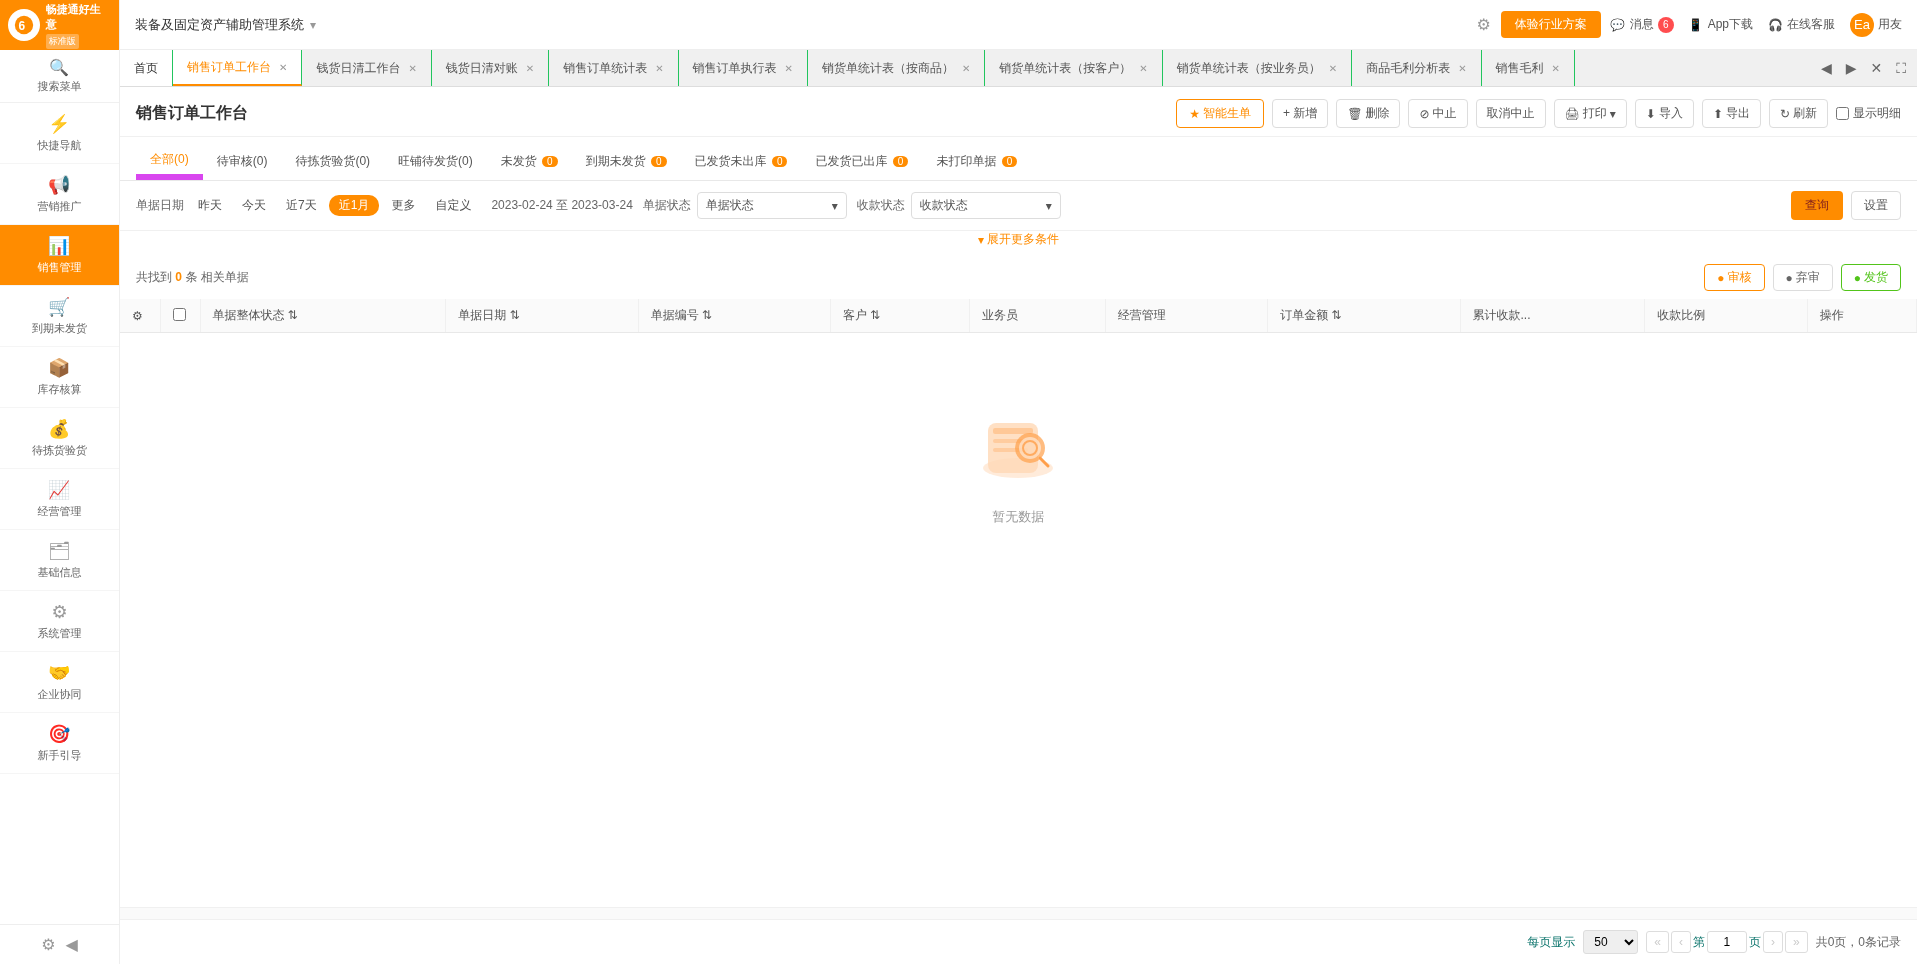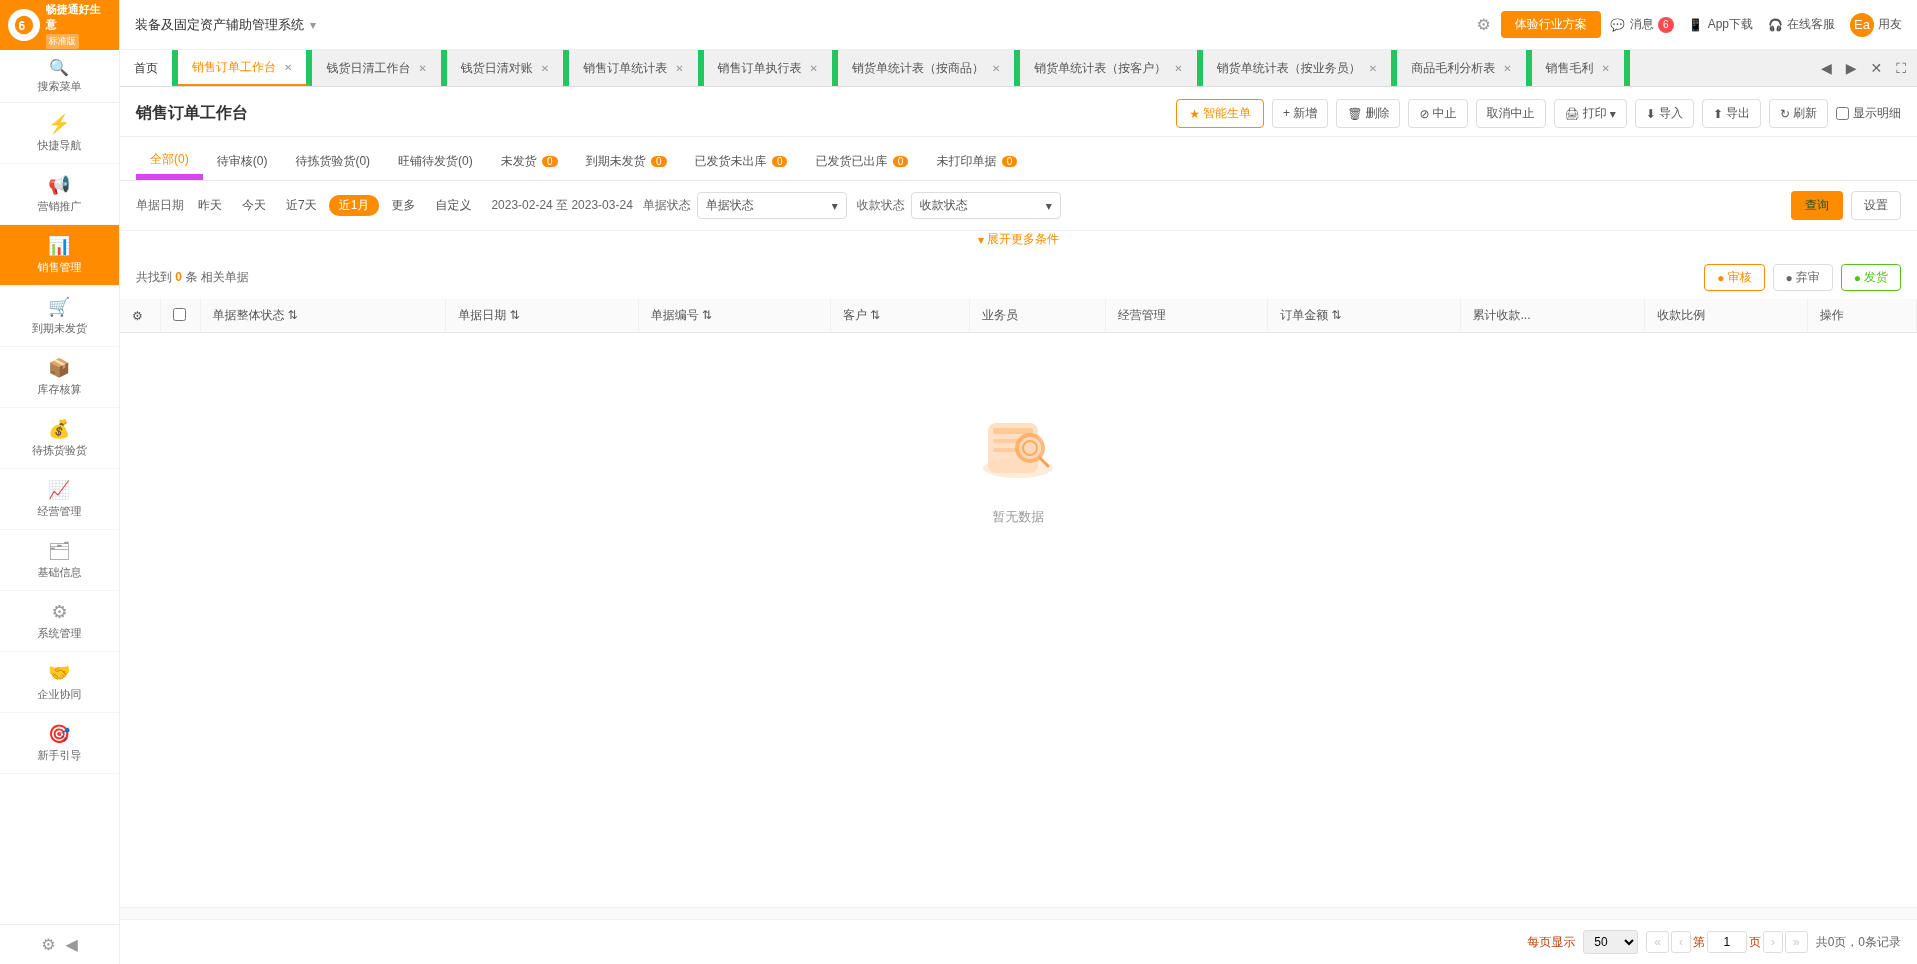--- a/index.html
+++ b/index.html
@@ -33,37 +33,37 @@
     .topbar-title-arrow { color: #999; font-size: 12px; }
     .topbar-gear { font-size: 16px; color: #999; cursor: pointer; }
     .topbar-btn-industry { background: #ff8c00; color: #fff; border: none; border-radius: 4px; padding: 5px 14px; font-size: 12px; cursor: pointer; }
     .topbar-right { display: flex; align-items: center; gap: 15px; margin-left: auto; }
     .topbar-right-item { display: flex; align-items: center; gap: 4px; font-size: 12px; color: #555; cursor: pointer; }
     .topbar-badge { background: #ff4d4f; color: #fff; border-radius: 50%; width: 16px; height: 16px; font-size: 10px; display: flex; align-items: center; justify-content: center; }
     .topbar-avatar { width: 24px; height: 24px; background: #ff8c00; border-radius: 50%; display: flex; align-items: center; justify-content: center; color: #fff; font-size: 11px; }
 
     
     .tabbar { background: #f0f0f0; display: flex; align-items: center; border-bottom: 1px solid #ddd; overflow: hidden; }
-    .tab-item { display: flex; align-items: center; padding: 8px 14px; font-size: 12px; color: #555; cursor: pointer; border-right: 6px solid #22c55e; white-space: nowrap; background: #f0f0f0; gap: 5px; height: 36px; flex-shrink: 0; }
+    .tab-item { display: flex; align-items: center; padding: 8px 14px; font-size: 12px; color: #555; cursor: pointer; border-right: 1px solid #22c55e; white-space: nowrap; background: #f0f0f0; gap: 5px; height: 36px; flex-shrink: 0; }
     .tab-item.active { background: #fff; color: #ff8c00; border-bottom: 2px solid #ff8c00; }
     .tab-item.home { background: #fff; color: #333; }
     .tab-close { font-size: 10px; color: #999; margin-left: 3px; }
     .tab-nav-btns { display: flex; align-items: center; margin-left: auto; padding: 0 5px; gap: 2px; flex-shrink: 0; }
     .tab-nav-btn { padding: 4px 6px; cursor: pointer; font-size: 14px; color: #666; }
 
     
     .content { flex: 1; background: #fff; overflow-y: auto; display: flex; flex-direction: column; }
 
     
     .page-header { display: flex; align-items: center; justify-content: space-between; padding: 12px 16px 8px; border-bottom: 1px solid #f0f0f0; }
     .page-title { font-size: 16px; font-weight: bold; color: #333; }
     .page-actions { display: flex; align-items: center; gap: 8px; }
     .btn-smart { background: #fff; border: 1px solid #ff8c00; color: #ff8c00; border-radius: 4px; padding: 5px 12px; font-size: 12px; cursor: pointer; display: flex; align-items: center; gap: 3px; }
     .btn-action { background: #fff; border: 1px solid #ddd; color: #555; border-radius: 4px; padding: 5px 10px; font-size: 12px; cursor: pointer; display: flex; align-items: center; gap: 3px; }
-    .btn-query { background: #ff8c00; color: #14532d; border: none; border-radius: 4px; padding: 5px 14px; font-size: 12px; cursor: pointer; }
+    .btn-query { background: #ff8c00; color: #7f1d1d; border: none; border-radius: 4px; padding: 5px 14px; font-size: 12px; cursor: pointer; }
     .btn-settings { background: #fff; border: 1px solid #ddd; color: #555; border-radius: 4px; padding: 5px 12px; font-size: 12px; cursor: pointer; }
 
     
     .subtabs { display: flex; align-items: center; padding: 8px 16px 0; gap: 0; border-bottom: 1px solid #e8e8e8; }
     .subtab { padding: 6px 14px; font-size: 12px; color: #555; cursor: pointer; border-bottom: 2px solid transparent; white-space: nowrap; }
     .subtab.active { color: #ff8c00; border-bottom: 6px solid #d946ef; }
     .subtab-badge-orange { background: #ff8c00; color: #fff; border-radius: 8px; padding: 0 5px; font-size: 10px; margin-left: 2px; }
 
     
     .filter-area { padding: 10px 16px; display: flex; flex-wrap: wrap; gap: 10px; align-items: center; border-bottom: 1px solid #f0f0f0; }
@@ -95,21 +95,21 @@
     .col-check { width: 40px; text-align: center; }
     .col-settings { width: 40px; text-align: center; }
 
     
     .empty-state { display: flex; flex-direction: column; align-items: center; justify-content: center; padding: 60px 0; flex: 1; }
     .empty-img { width: 100px; height: 100px; position: relative; }
     .empty-text { color: #999; font-size: 13px; margin-top: 15px; }
 
     
     .pagination { display: flex; align-items: center; justify-content: flex-end; padding: 10px 16px; border-top: 1px solid #f0f0f0; gap: 8px; margin-top: auto; }
-    .pagination-label { font-size: 12px; color: #c2410c; }
+    .pagination-label { font-size: 12px; color: #0f766e; }
     .pagination-select { border: 1px solid #ddd; border-radius: 3px; padding: 3px 6px; font-size: 12px; }
     .pagination-nav { display: flex; align-items: center; gap: 2px; }
     .pagination-btn { padding: 3px 7px; border: 1px solid #ddd; border-radius: 3px; cursor: pointer; font-size: 12px; color: #555; background: #fff; }
     .pagination-btn.disabled { color: #ccc; cursor: not-allowed; }
     .pagination-input { width: 40px; border: 1px solid #ddd; border-radius: 3px; padding: 3px 6px; text-align: center; font-size: 12px; }
     .pagination-info { font-size: 12px; color: #666; }
 
     
     ::-webkit-scrollbar { height: 6px; width: 6px; }
     ::-webkit-scrollbar-track { background: #f1f1f1; }

